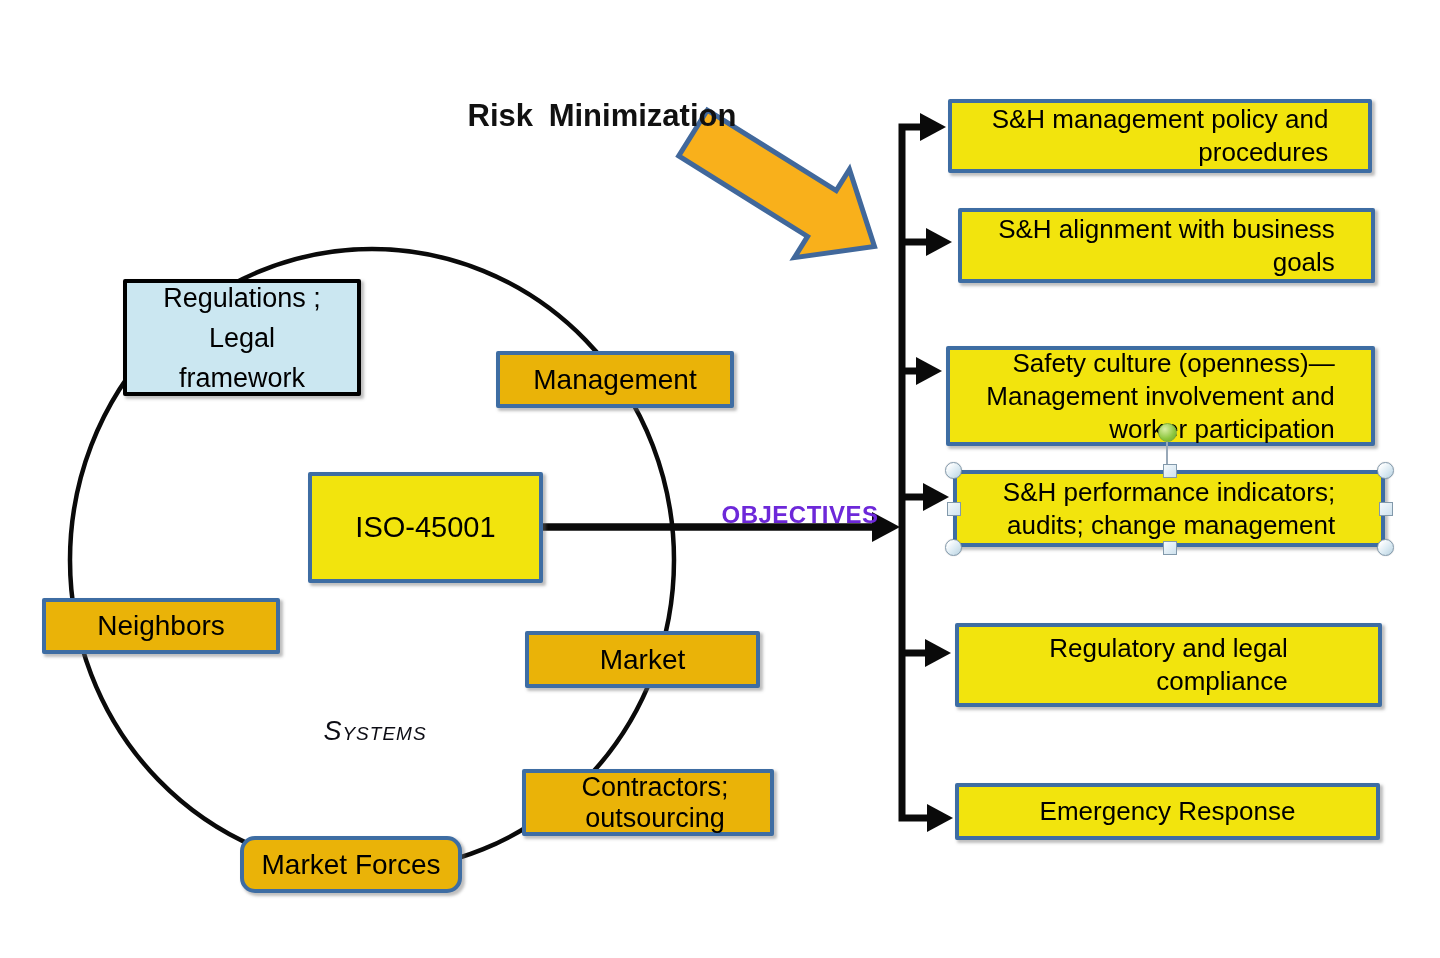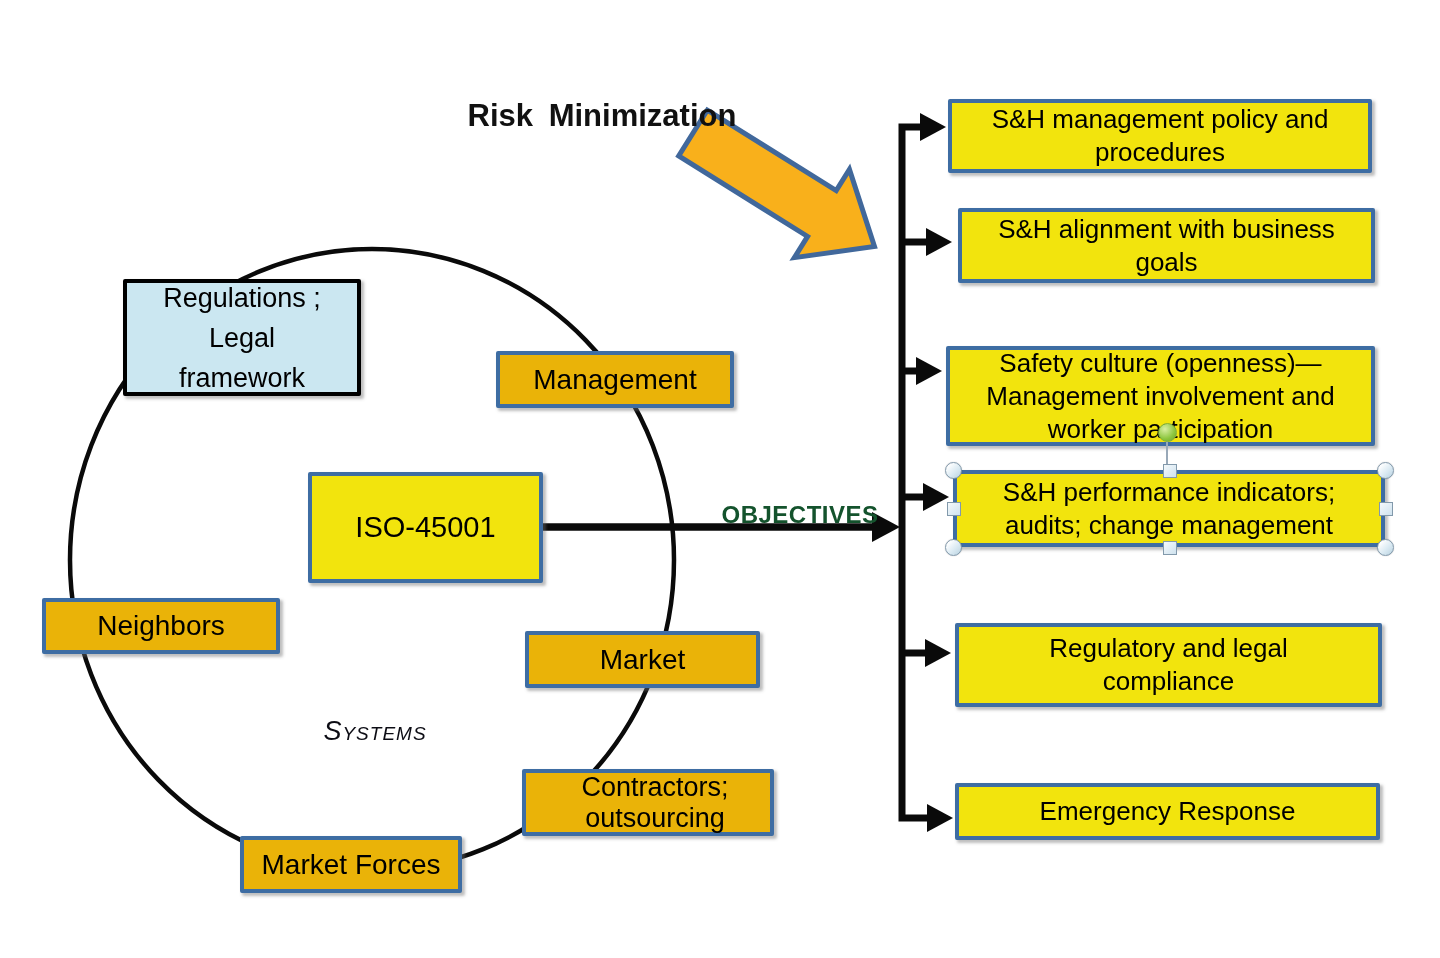--- a/index.html
+++ b/index.html
@@ -4,39 +4,39 @@
 <style>
   html,body{margin:0;padding:0;background:#fff;}
   #stage{position:relative;width:1440px;height:958px;overflow:hidden;background:#fff;
          font-family:"Liberation Sans",sans-serif;}
   svg.layer{position:absolute;left:0;top:0;width:1440px;height:958px;}
 
   .txt{position:absolute;color:#0d0d0d;margin-top:16px;}
   #title{left:452px;top:82px;width:300px;text-align:center;font-size:31px;font-weight:bold;
          word-spacing:7px;color:#111;}
   #objectives{left:712px;top:485px;width:176px;text-align:center;font-size:24px;font-weight:bold;
-         letter-spacing:.5px;color:#14532d;}
+         letter-spacing:.5px;color:#6d28d9;}
   #systems{left:310px;top:700px;width:130px;text-align:center;font-size:27px;font-weight:normal;
          font-style:italic;font-variant:small-caps;letter-spacing:1px;color:#0c0c14;}
 
   .box{position:absolute;display:flex;align-items:center;justify-content:center;text-align:center;
        color:#000;white-space:pre-line;border-radius:2px;
        box-shadow:2.5px 2.5px 3px rgba(110,110,110,.45);}
   .blue{background:#eab308;border:4px solid #3e6da3;margin-top:36px;}
-  .yellow{background:#f2e40d;border:4px solid #3e6da3;}
+  .yellow{background:#f2e40d;border:4px solid #3e6da3;text-align:right;}
 
   
   #b-reg{left:123px;top:279px;width:230px;height:109px;background:#cbe7f1;border:4px solid #000;
          font-size:27px;line-height:40px;}
   #b-mgmt{left:496px;top:315px;width:230px;height:49px;font-size:28px;}
   #b-iso{left:308px;top:472px;width:227px;height:103px;font-size:29px;}
   #b-nei{left:42px;top:562px;width:230px;height:48px;font-size:28px;}
   #b-wrk{left:525px;top:595px;width:227px;height:49px;font-size:28px;}
   #b-con{left:522px;top:733px;width:230px;height:59px;font-size:27px;line-height:31px;padding-left:14px;}
-  #b-mkt{left:240px;top:800px;width:214px;height:49px;font-size:28px;}
+  #b-mkt{left:240px;top:800px;width:214px;height:49px;font-size:28px;border-radius:15px;}
 
   
   .obox{font-size:26px;line-height:33px;}
   #o0{left:948px;top:99px;width:416px;height:66px;}
   #o1{left:958px;top:208px;width:409px;height:67px;}
   #o2{left:946px;top:346px;width:421px;height:92px;}
   #o3{left:953px;top:470px;width:424px;height:69px;}
   #o4{left:955px;top:623px;width:419px;height:76px;}
   #o5{left:955px;top:783px;width:417px;height:49px;}
 

